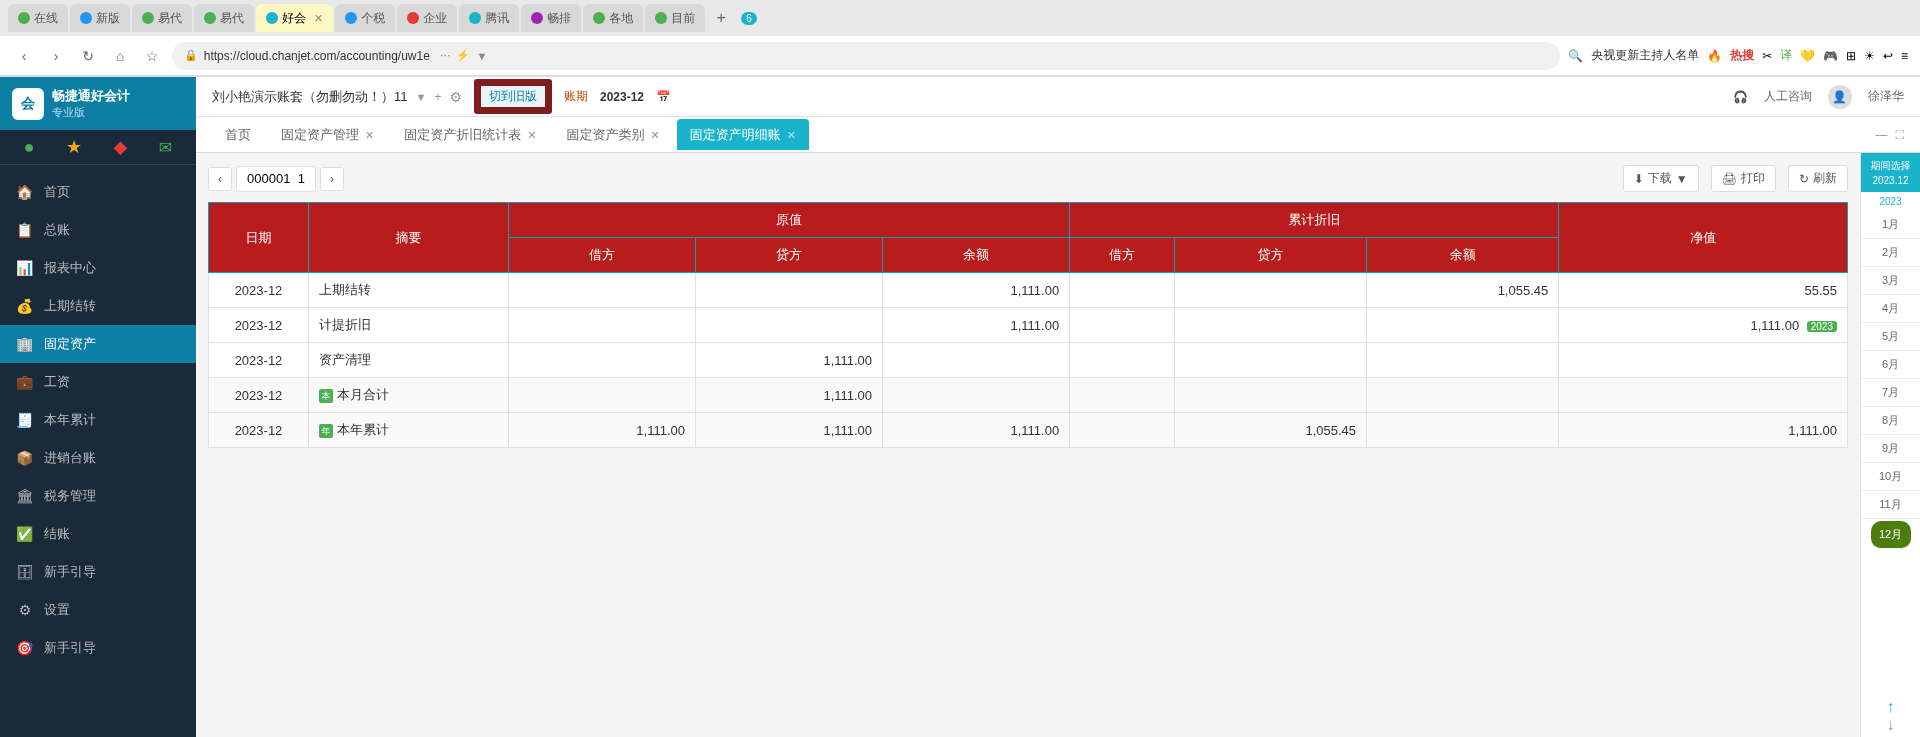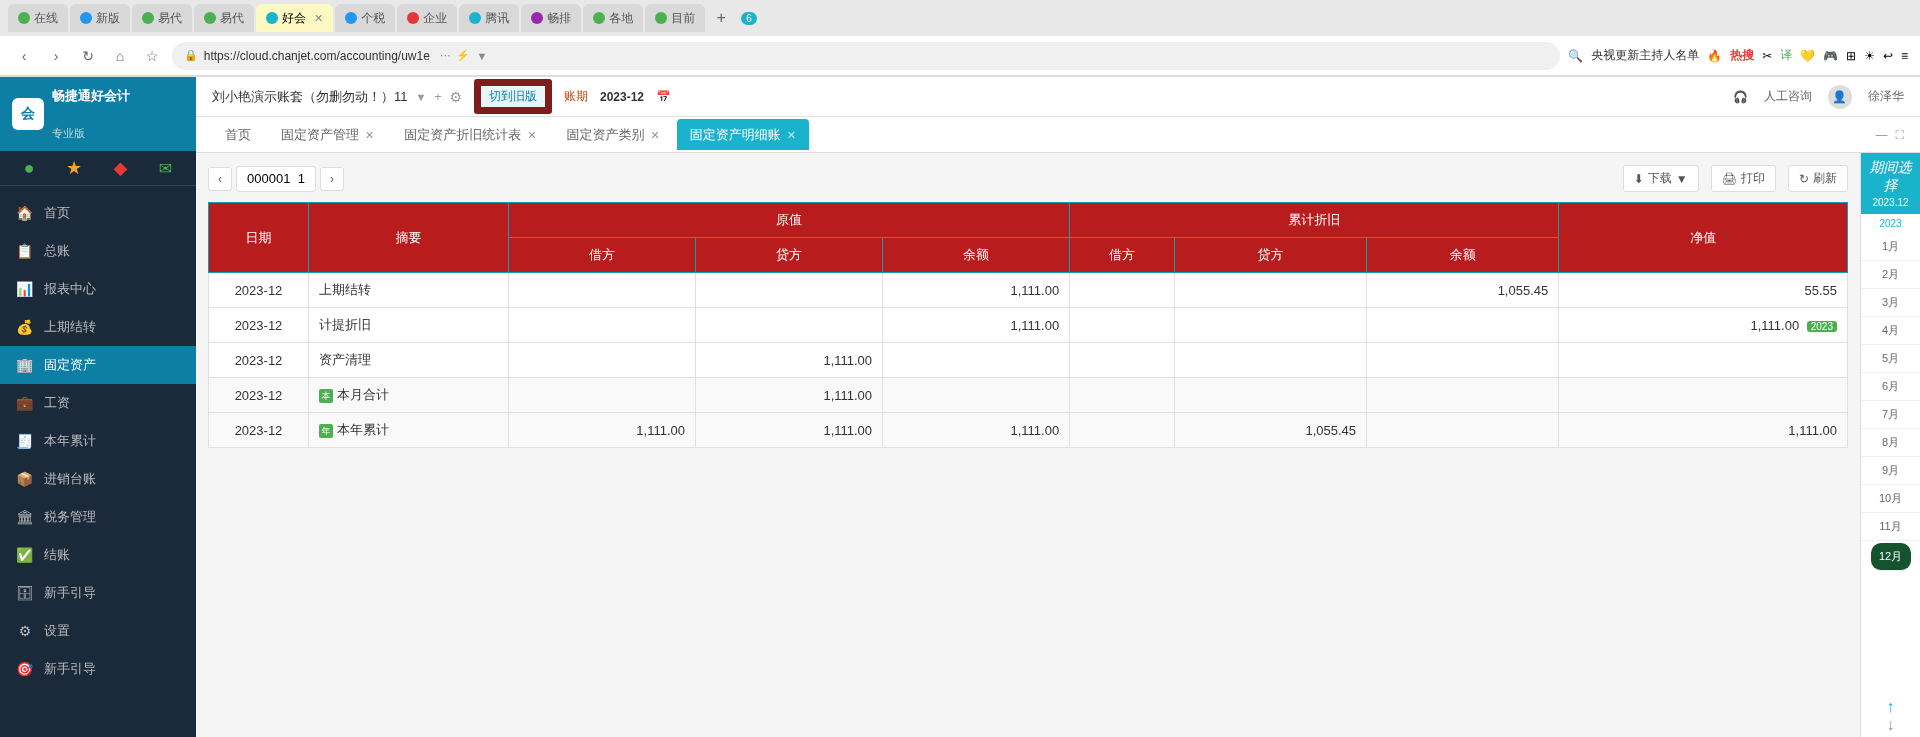--- a/index.html
+++ b/index.html
@@ -21,21 +21,21 @@
     .toolbar-icons { display: flex; align-items: center; gap: 8px; margin-left: auto; }
 
     
     .app-container { display: flex; height: calc(737px - 76px); }
 
     
     .sidebar { width: 196px; background: #1a2a3a; color: #ccc; display: flex; flex-direction: column; flex-shrink: 0; }
     .sidebar-header { background: #0d7fa5; padding: 10px 12px; display: flex; align-items: center; gap: 8px; }
     .sidebar-logo { width: 32px; height: 32px; background: #fff; border-radius: 6px; display: flex; align-items: center; justify-content: center; color: #0d7fa5; font-weight: bold; font-size: 14px; }
     .sidebar-title { color: #fff; font-size: 13px; font-weight: bold; }
-    .sidebar-subtitle { color: rgba(255,255,255,0.7); font-size: 11px; margin-top: 21px; }
+    .sidebar-subtitle { color: rgba(255,255,255,0.7); font-size: 11px; }
     .sidebar-nav { flex: 1; overflow-y: auto; padding: 8px 0; }
     .sidebar-item { display: flex; align-items: center; gap: 10px; padding: 10px 16px; cursor: pointer; color: #bbb; font-size: 13px; }
     .sidebar-item.active { background: #0d7fa5; color: #fff; }
     .sidebar-icon { width: 18px; height: 18px; display: flex; align-items: center; justify-content: center; font-size: 14px; flex-shrink: 0; }
 
     
     .main-content { flex: 1; display: flex; flex-direction: column; background: #f5f5f5; overflow: hidden; }
 
     
     .top-bar { background: #fff; border-bottom: 1px solid #e0e0e0; display: flex; align-items: center; padding: 0 16px; height: 40px; gap: 12px; }
@@ -401,37 +401,37 @@
               <td class="number">1,055.45</td>
               <td class="number"></td>
               <td class="number">1,111.00</td>
             </tr>
           </tbody>
         </table>
       </div>
 
       <div class="right-panel">
         <div class="panel-header">
-          <div style="font-size:14px;font-style:italic;">期间选择</div>
+          <div style="font-size:10px;">期间选择</div>
           <div style="font-size:10px;margin-top:2px;">2023.12</div>
         </div>
         <div style="overflow-y:auto;flex:1;">
           <div class="period-year">2023</div>
           <div class="period-item">1月</div>
           <div class="period-item">2月</div>
           <div class="period-item">3月</div>
           <div class="period-item">4月</div>
           <div class="period-item">5月</div>
           <div class="period-item">6月</div>
           <div class="period-item">7月</div>
           <div class="period-item">8月</div>
           <div class="period-item">9月</div>
           <div class="period-item">10月</div>
           <div class="period-item">11月</div>
-          <div class="period-item active" style="background:#14532d;color:#fff;border-radius:10px;margin:2px auto;width:40px;text-align:center;">12月</div>
+          <div class="period-item active" style="background:#4d7c0f;color:#fff;border-radius:10px;margin:2px auto;width:40px;text-align:center;">12月</div>
         </div>
 
         <div style="display:flex;flex-direction:column;align-items:center;padding:4px 0;">
           <div style="cursor:pointer;color:#1ab3cc;font-size:16px;">↑</div>
           <div style="cursor:pointer;color:#999;font-size:16px;">↓</div>
         </div>
       </div>
     </div>
   </div>
 </div>

